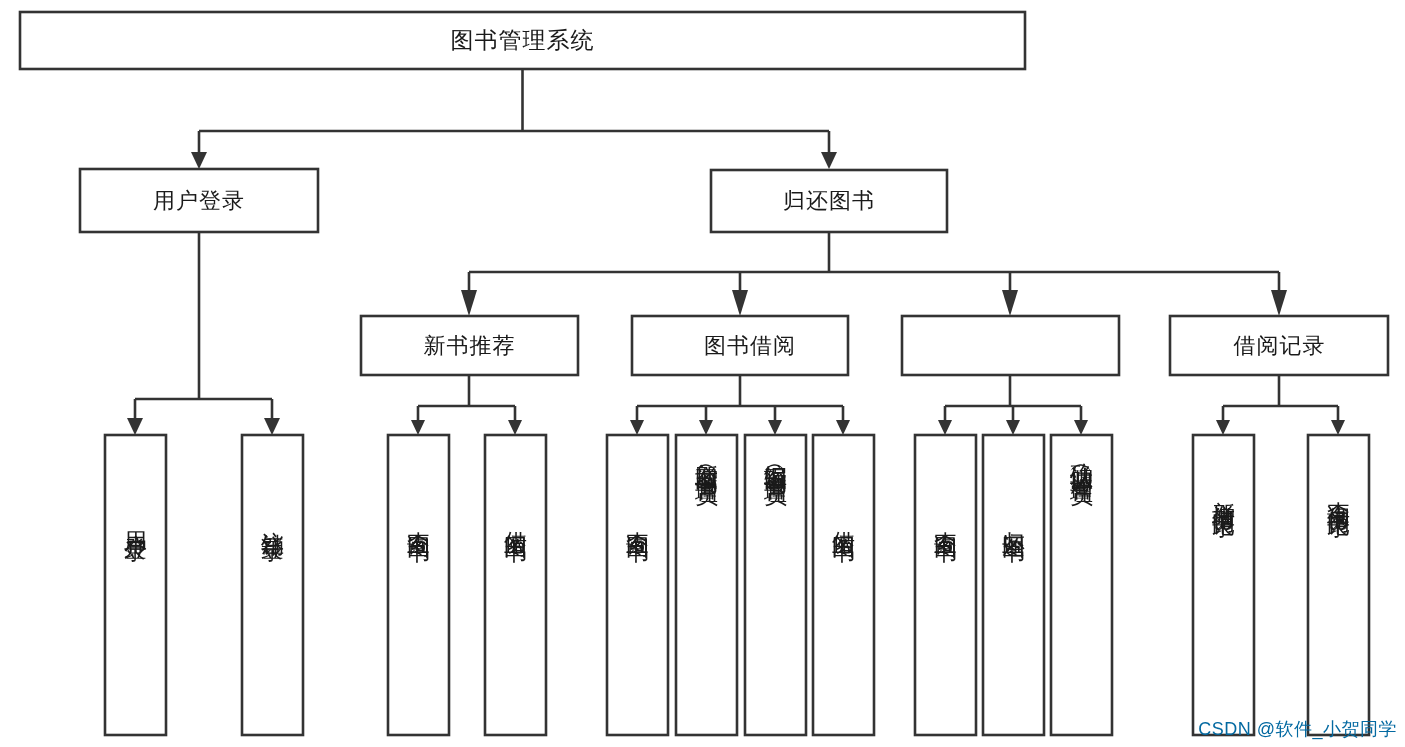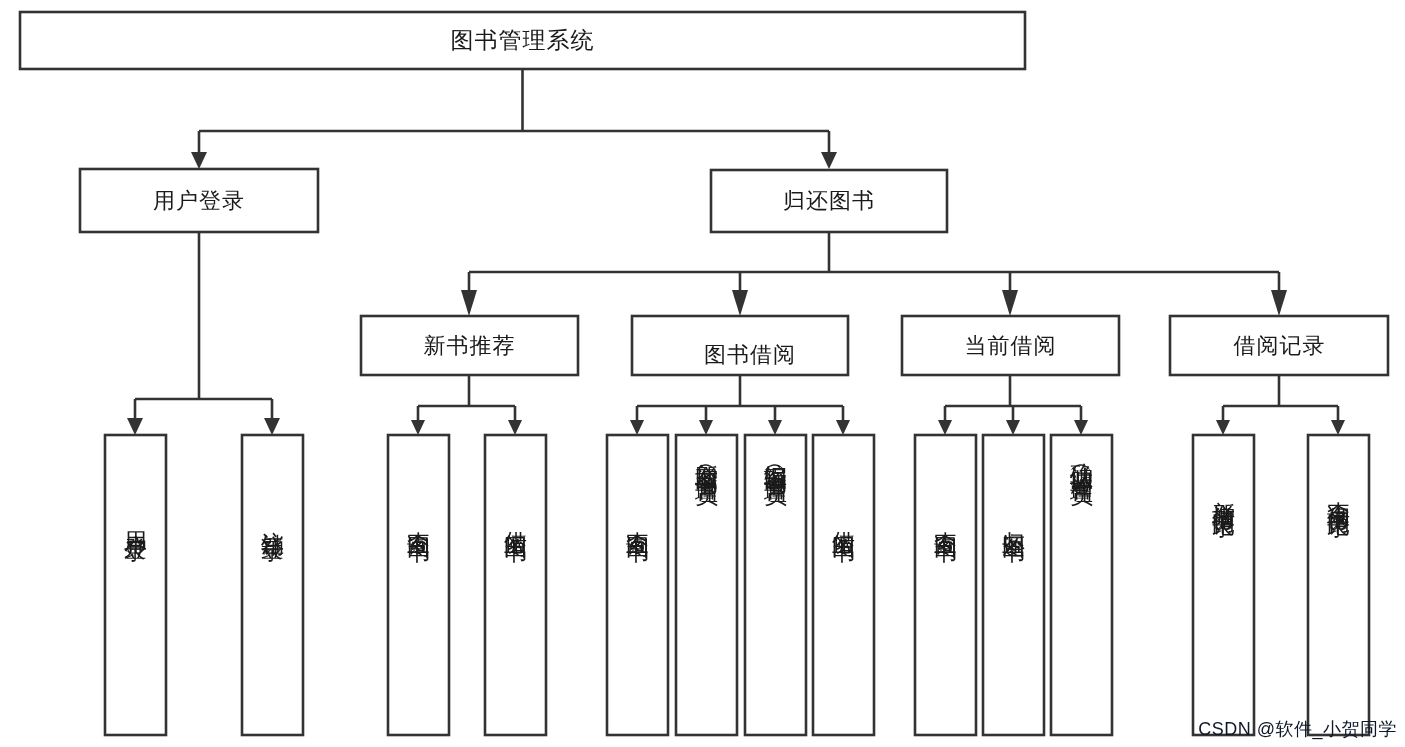--- a/index.html
+++ b/index.html
@@ -74,21 +74,21 @@
   }
   .root-label-text {
     font-size: 23px;
   }
   #watermark {
     position: absolute;
     right: 8px;
     bottom: 6px;
     font-family: "Liberation Sans", "DejaVu Sans", sans-serif;
     font-size: 18px;
-    color: #0f172a;
+    color: #0369a1;
     letter-spacing: 0.5px;
     white-space: nowrap;
     pointer-events: none;
   }
 </style>
 </head>
 <body>
 
 <div id="diagram-root">
 
@@ -198,27 +198,24 @@
   </div>
 
   <div class="hlabel-wrap" style="left:711px; top:170px; width:236px; height:62px;">
     <span class="hlabel-text">归还图书</span>
   </div>
 
   <div class="hlabel-wrap" style="left:361px; top:316px; width:217px; height:59px;border-radius:10px;">
     <span class="hlabel-text">新书推荐</span>
   </div>
 
-  <div class="hlabel-wrap" style="left:632px; top:316px; width:236px; height:59px;margin-top:9px;">
+  <div class="hlabel-wrap" style="left:632px; top:316px; width:236px; height:59px;">
     <span class="hlabel-text">图书借阅</span>
   </div>
 
-  <div class="hlabel-wrap" style="left:902px; top:316px; width:217px; height:59px;">
-    <span class="hlabel-text">当前借阅</span>
-  </div>
 
   <div class="hlabel-wrap" style="left:1170px; top:316px; width:219px; height:59px;">
     <span class="hlabel-text">借阅记录</span>
   </div>
 
   <div class="vlabel-wrap" style="left:105px; top:435px; width:61px; height:300px; padding-top:78px;">
     <span class="vlabel-text">用户登录</span>
   </div>
 
   <div class="vlabel-wrap" style="left:242px; top:435px; width:61px; height:300px; padding-top:78px;">

